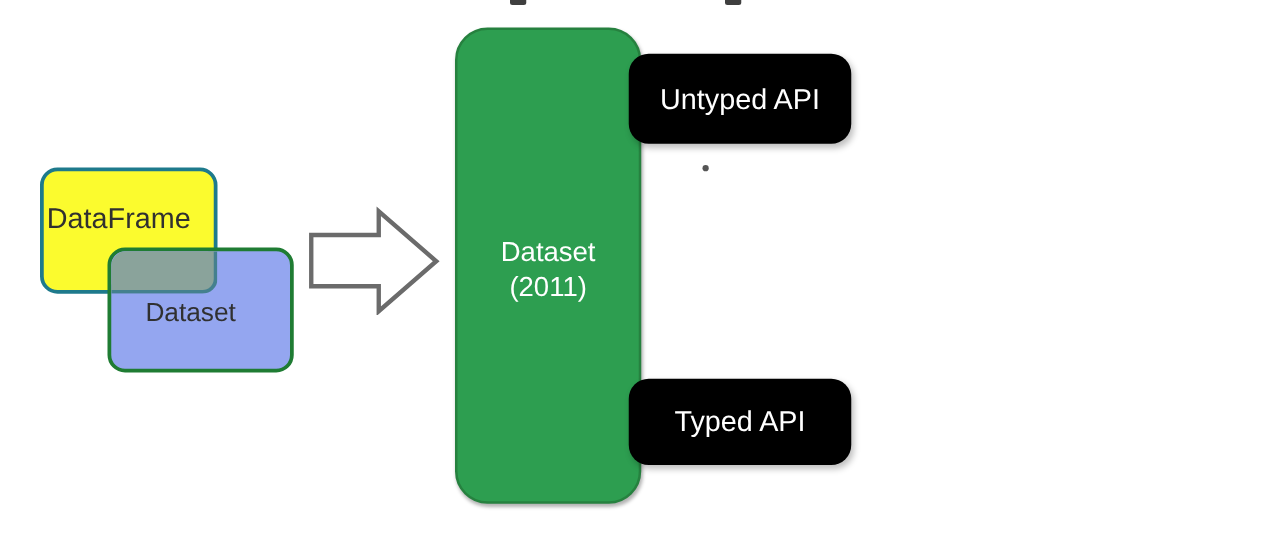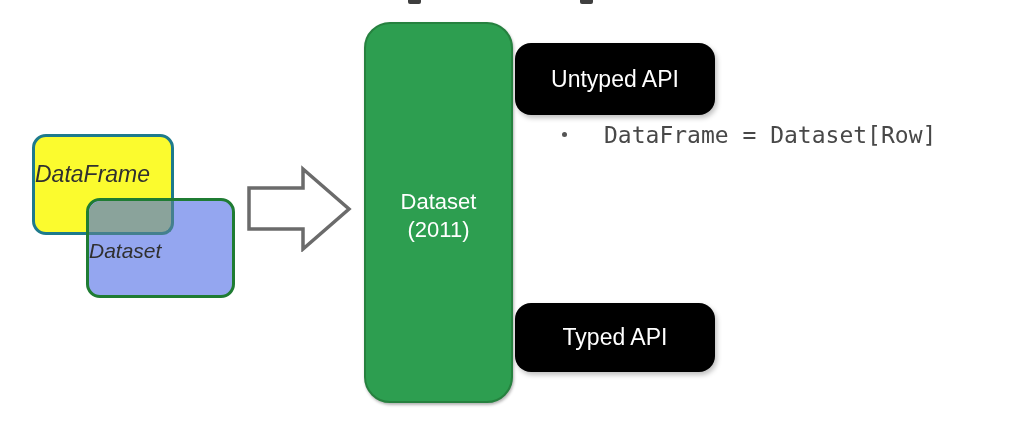--- a/index.html
+++ b/index.html
@@ -9,21 +9,21 @@
     overflow:hidden;
   }
   .top-mark{position:absolute;top:0;height:4px;width:13px;border-radius:0 0 2px 2px;}
   .mark1{left:408px;}
   .mark2{left:580px;}
 
   
   .vbox{position:absolute;box-sizing:border-box;border:3px solid;border-radius:14px;}
   .box-yellow{left:32px;top:134px;width:142px;height:101px;z-index:1;}
   .box-blue{left:86px;top:198px;width:149px;height:100px;z-index:2;}
-  .vbox .vlabel{position:absolute;left:0;right:16px;font-size:23px;line-height:27px;font-style:italic;}
+  .vbox .vlabel{position:absolute;left:0;right:16px;text-align:center;font-size:23px;line-height:27px;}
   .box-yellow .vlabel{top:24px;}
   .box-blue .vlabel{top:36px;font-size:21px;}
   .overlap{
     position:absolute;left:89px;top:201px;width:85px;height:34px;z-index:3;
     box-sizing:border-box;border-right:3px solid;border-bottom:3px solid;
     border-top-left-radius:12px;border-bottom-right-radius:12px;
   }
 
   
   .arrow-svg{position:absolute;left:246px;top:164px;z-index:1;}
@@ -32,23 +32,23 @@
   .green-box{
     position:absolute;left:364px;top:22px;width:149px;height:381px;z-index:4;
     box-sizing:border-box;border:2px solid;border-radius:26px;
     display:flex;flex-direction:column;align-items:center;justify-content:center;
     padding-top:6px;font-size:22px;line-height:28px;
     box-shadow:1px 2px 3px rgba(0,0,0,0.30);
   }
 
   
   .badge{
-    position:absolute;left:503px;width:200px;z-index:5;
+    position:absolute;left:503px;width:178px;z-index:5;
     border-radius:16px;display:flex;align-items:center;justify-content:center;
-    font-size:23px;box-shadow:2px 3px 5px rgba(0,0,0,0.25);margin-left:12px;
+    font-size:23px;box-shadow:2px 3px 5px rgba(0,0,0,0.25);
   }
   .badge-untyped{top:43px;height:72px;}
   .badge-typed{top:303px;height:69px;align-items:center;}
 
   
   .bullet-row{
     position:absolute;left:562px;height:31px;z-index:5;
     display:flex;align-items:center;
   }
   .row1{top:119px;}
@@ -86,21 +86,20 @@
     <div>Dataset</div>
     <div>(2011)</div>
   </div>
 
   <div class="badge badge-untyped" style="background-color: rgb(0, 0, 0); color: rgb(255, 255, 255);">
     <span>Untyped API</span>
   </div>
 
   <div class="bullet-row row1">
     <span class="dot" style="background-color: rgb(85, 85, 85);"></span>
-    <span class="code" style="color: rgb(72, 72, 72);">DataFrame = Dataset[Row]</span>
   </div>
 
 
   <div class="badge badge-typed" style="background-color: rgb(0, 0, 0); color: rgb(255, 255, 255);">
     <span>Typed API</span>
   </div>
 
 
 </div>
 

